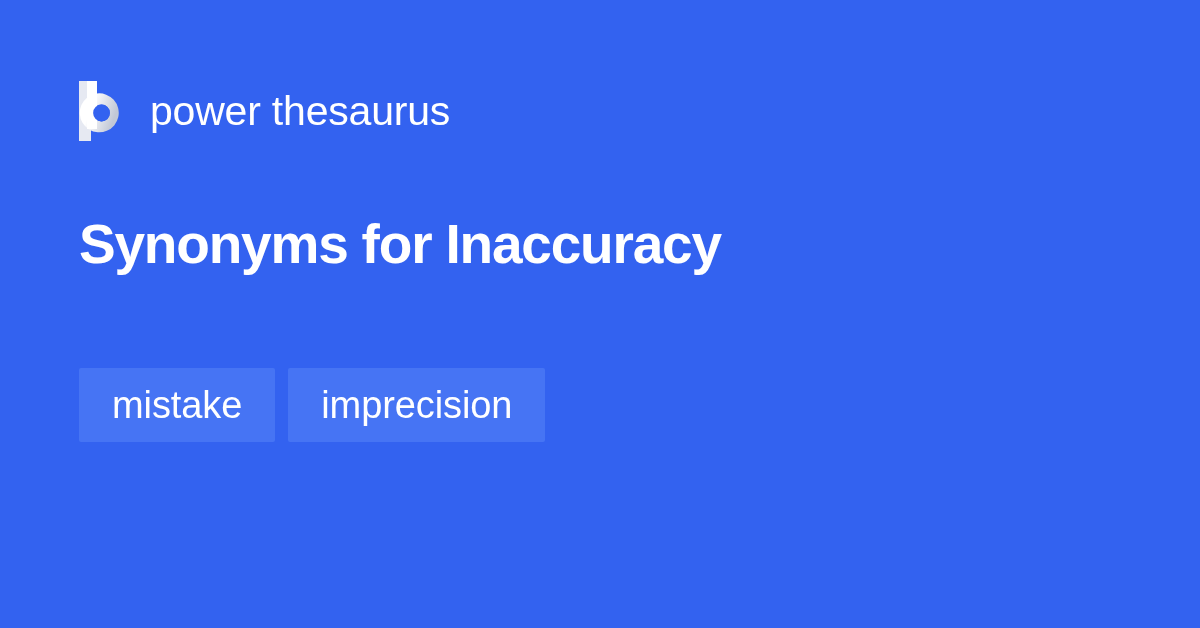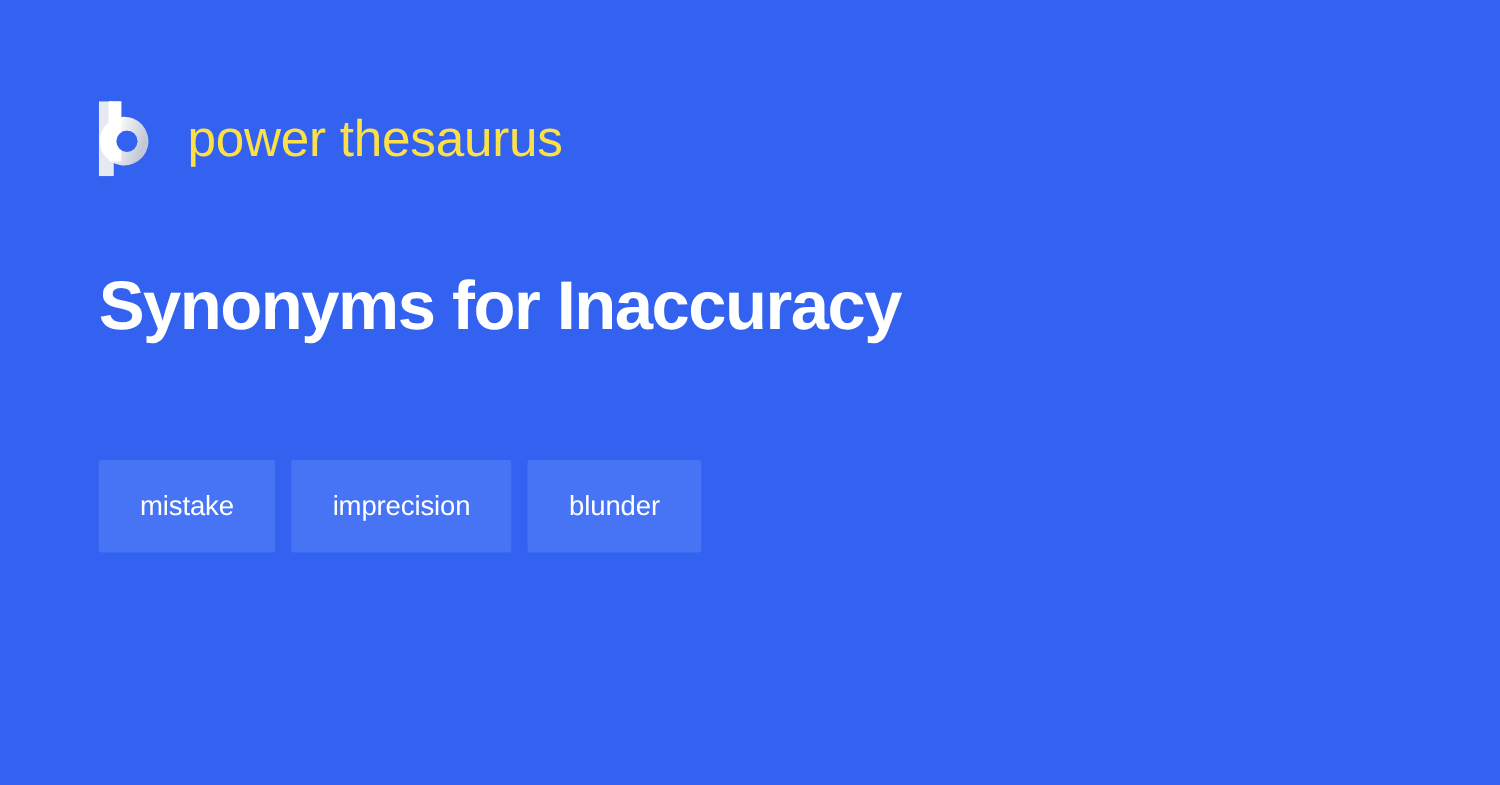--- a/index.html
+++ b/index.html
@@ -41,21 +41,21 @@
     flex: 0 0 auto;
     display: block;
   }
 
   .brand-name {
     margin-left: 25px;
     font-size: 41px;
     font-weight: 400;
     line-height: 1;
     letter-spacing: -0.2px;
-    color: #fde047;
+    color: #ffffff;
     white-space: nowrap;
   }
 
   
   .headline {
     position: absolute;
     left: 79px;
     top: 196px;
     margin: 0;
     font-size: 55px;
@@ -80,21 +80,21 @@
 
   .chip {
     height: 74px;
     box-sizing: border-box;
     padding: 0 33px;
     display: flex;
     align-items: center;
     justify-content: center;
     background: #4674F4;
     border-radius: 2px;
-    font-size: 22px;
+    font-size: 38px;
     font-weight: 400;
     line-height: 1;
     letter-spacing: -0.1px;
     color: #FFFFFF;
     white-space: nowrap;
     cursor: pointer;
   }
 
   .chip-break {
     flex-basis: 100%;
@@ -129,17 +129,16 @@
       <circle cx="22.5" cy="32" r="8.4" fill="#3362F0"></circle>
     </svg>
     <span class="brand-name">power thesaurus</span>
   </div>
 
   <h1 class="headline">Synonyms for Inaccuracy</h1>
 
   <div class="chips">
     <div class="chip">mistake</div>
     <div class="chip">imprecision</div>
-    <div class="chip">blunder</div>
     <div class="chip-break"></div>
   </div>
 
 </div>
 
 </body></html>

